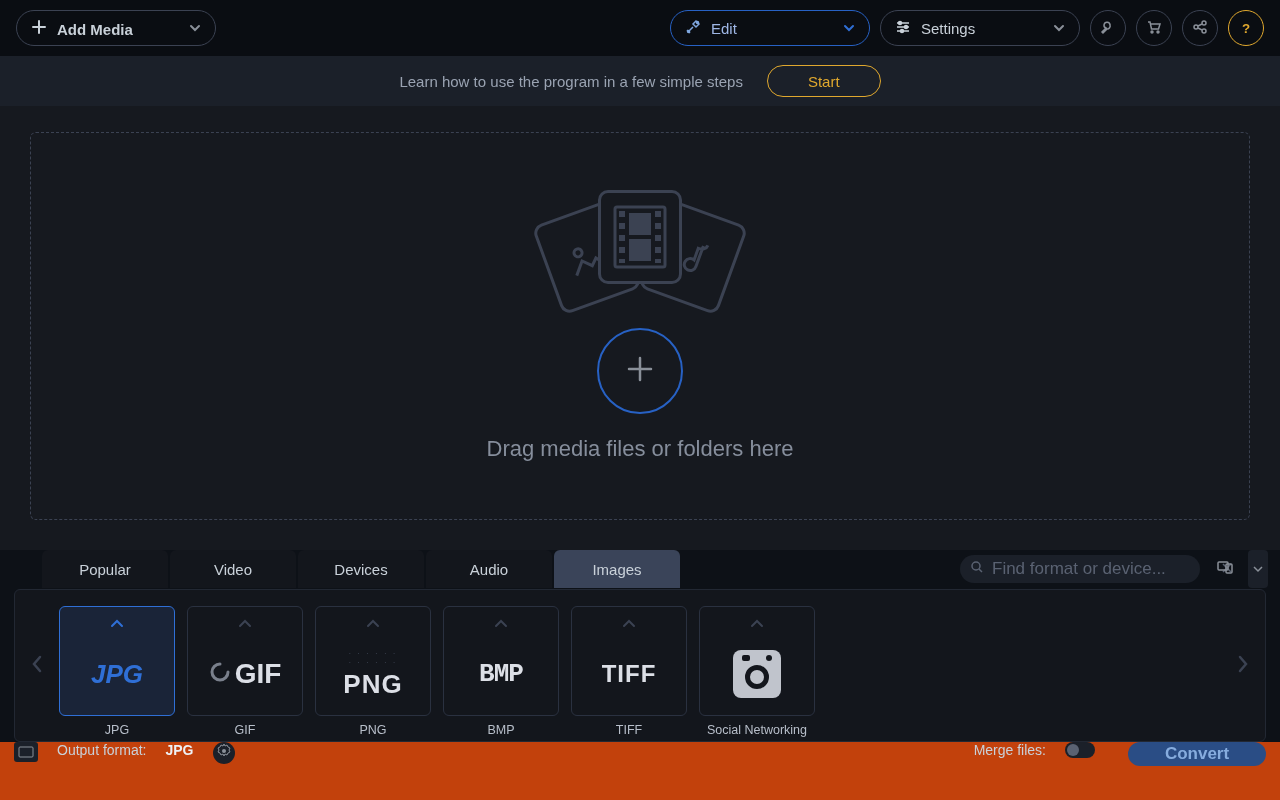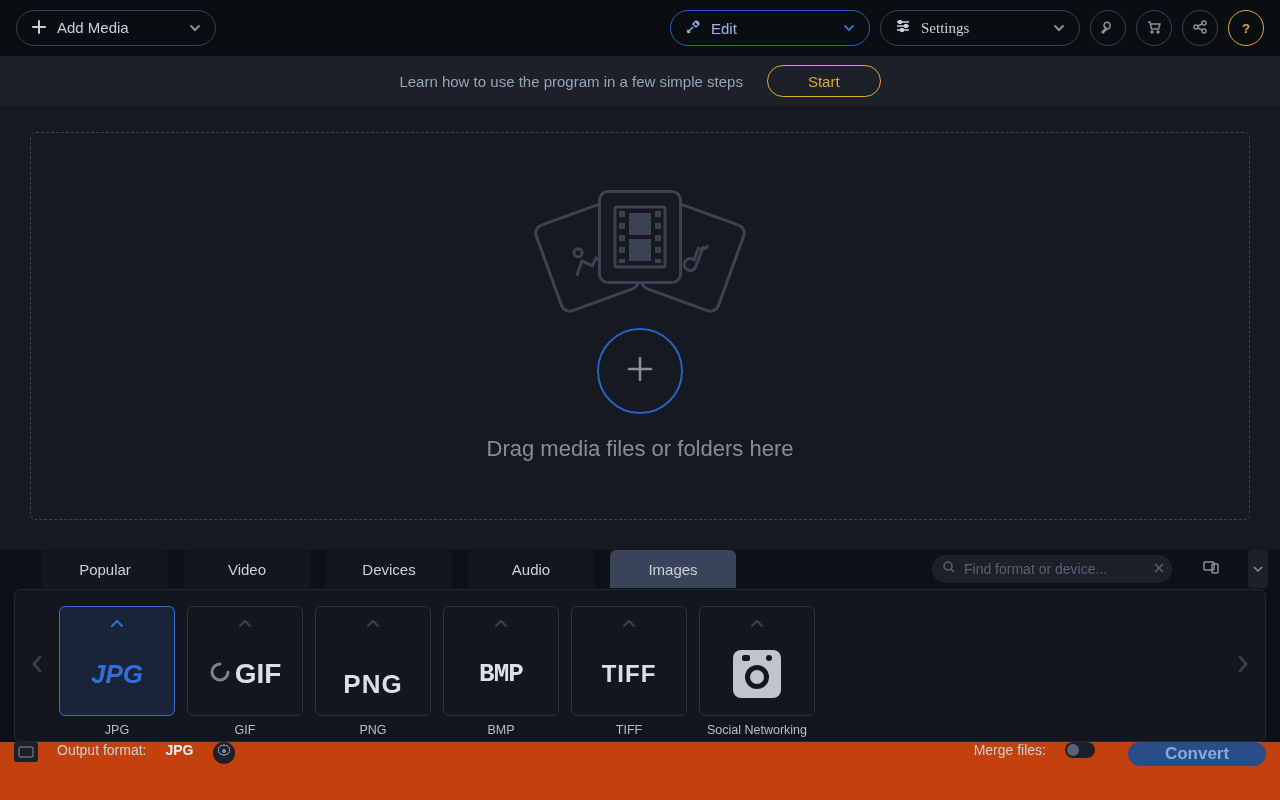--- a/index.html
+++ b/index.html
@@ -29,21 +29,21 @@
     height: 36px;
     border-radius: 18px;
     border: 1px solid #3b4252;
     background: transparent;
     color: #c9d1d9;
     padding: 0 14px;
     font-size: 15px;
     cursor: pointer;
   }
   .add-media-btn { width: 200px; justify-content: space-between; }
-  .add-media-left { display:flex; align-items:flex-start; gap:10px; }
+  .add-media-left { display:flex; align-items:flex-end; gap:10px;font-weight:bold; }
   .edit-btn { width: 200px; border-color:#2761c4; color:#9fb7e6; justify-content:space-between;}
   .edit-btn .icon, .edit-btn .chevron svg path { stroke:#2f6fd6; }
   .settings-btn { width: 200px; justify-content:space-between;}
   .circle-btn {
     width: 36px; height: 36px;
     border-radius: 50%;
     border: 1px solid #3b4252;
     background: transparent;
     display:flex; align-items:center; justify-content:center;
     cursor:pointer;
@@ -103,42 +103,42 @@
     border:2px solid #2761c4;
     border-radius:50%;
     display:flex; align-items:center; justify-content:center;
     cursor:pointer;
     margin-top:4px;
   }
   .dz-text { font-size:22px; color:#868e9c; margin-top:8px;}
 
   
   .format-panel { background:#0d1117; }
-  .tabs-row { display:flex; align-items:center; height:38px; padding:0 12px 0 42px; gap:16px;justify-content:flex-end;}
+  .tabs-row { display:flex; align-items:center; height:38px; padding:0 12px 0 42px; gap:2px;justify-content:flex-end;}
   .tab {
     height:38px; width:126px;
     display:flex; align-items:center; justify-content:center;
     font-size:15px; color:#c9d1d9;
     cursor:pointer;
     border-radius:6px 6px 0 0;
     background:#13161c;
   }
   .tab.active { background:#3a4459; }
   .tabs-row .spacer2 { flex:1; }
   .search-box {
     display:flex; align-items:center;
     width:240px; height:28px;
     background:#1b2029;
     border-radius:14px;
     padding:0 10px;
     gap:8px;
   }
   .search-box input {
     flex:1; background:transparent; border:none; outline:none;
-    color:#9aa3b2; font-size:14px;
+    color:#9aa3b2; font-size:17px;
   }
   .search-box input::placeholder { color:#5a6272;}
   .swap-btn {
     width:30px; height:28px; display:flex; align-items:center; justify-content:center;
     cursor:pointer; margin-left:8px;
   }
   .collapse-btn {
     width:20px; height:38px;
     background:#1b2029;
     border-radius:4px;
@@ -281,21 +281,21 @@
       <span>Edit</span>
     </span>
     <span class="chevron">
       <svg width="12" height="12" viewBox="0 0 12 12">
           <path d="M2 4l4 4 4-4" stroke="#7099d6" stroke-width="2" fill="none" stroke-linecap="round"></path>
         </svg>
     </span>
   </button>
 
   <button class="pill-btn settings-btn">
-    <span style="display:flex;align-items:center;gap:10px;font-family:Liberation Serif, serif;">
+    <span style="display:flex;align-items:center;gap:10px;">
       <span>
         <svg width="16" height="16" viewBox="0 0 16 16" stroke="#c9d1d9" stroke-width="1.5" fill="none">
           <path d="M2 4h12M2 8h12M2 12h12"></path>
           <circle cx="5" cy="4" r="1.5" fill="#c9d1d9"></circle>
             <circle cx="11" cy="8" r="1.5" fill="#c9d1d9"></circle>
             <circle cx="7" cy="12" r="1.5" fill="#c9d1d9"></circle>
         </svg>
       </span>
       <span>Settings</span>
     </span>

